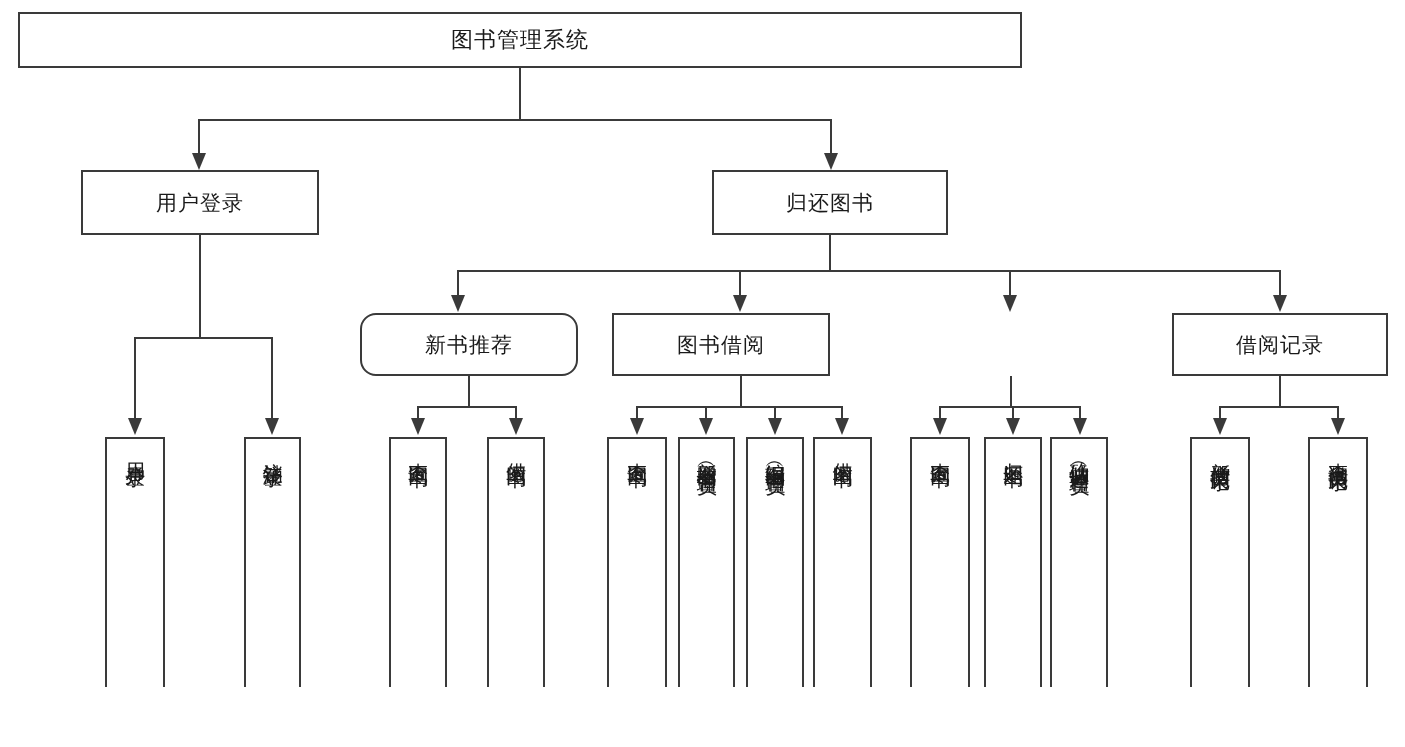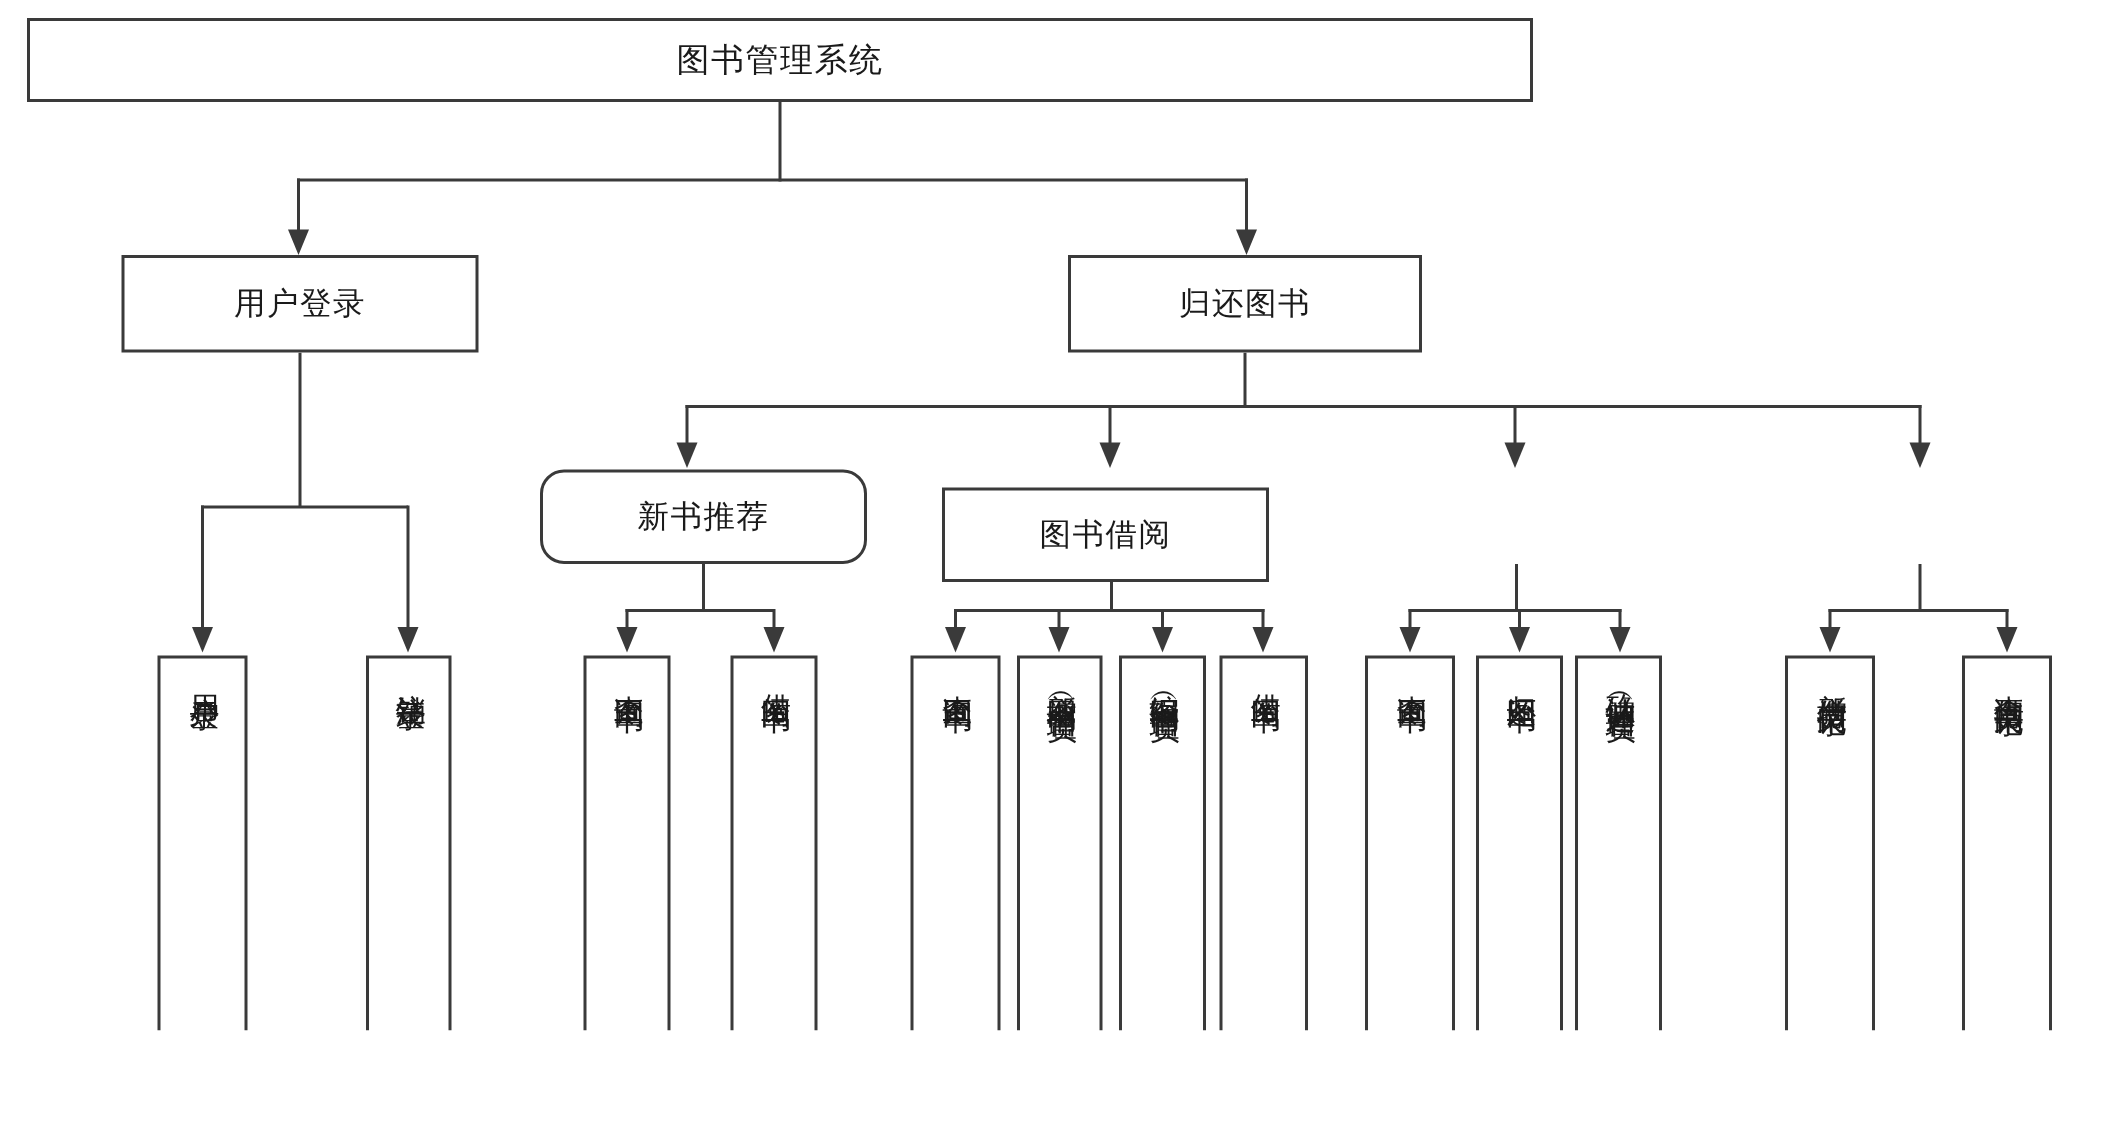--- a/index.html
+++ b/index.html
@@ -149,22 +149,25 @@
   <div class="node h" style="left:81px; top:170px; width:238px; height:65px;">
     <span class="label">用户登录</span>
   </div>
   <div class="node h" style="left:712px; top:170px; width:236px; height:65px;">
     <span class="label">归还图书</span>
   </div>
 
   <div class="node h" style="left:360px; top:313px; width:218px; height:63px;border-radius:16px;">
     <span class="label">新书推荐</span>
   </div>
-  <div class="node h" style="left:628px; top:313px; width:218px; height:63px;margin-top:12px;">
+  <div class="node h" style="left:612px; top:313px; width:218px; height:63px;">
     <span class="label">图书借阅</span>
+  </div>
+  <div class="node h" style="left:1172px; top:313px; width:216px; height:63px;">
+    <span class="label">借阅记录</span>
   </div>
 
   <div class="node v" style="left:105px; top:437px; width:60px; height:296px;">
     <span class="label">用户登录</span>
   </div>
   <div class="node v" style="left:244px; top:437px; width:57px; height:296px;">
     <span class="label">注销登录</span>
   </div>
   <div class="node v" style="left:389px; top:437px; width:58px; height:296px;">
     <span class="label">查询图书</span>

